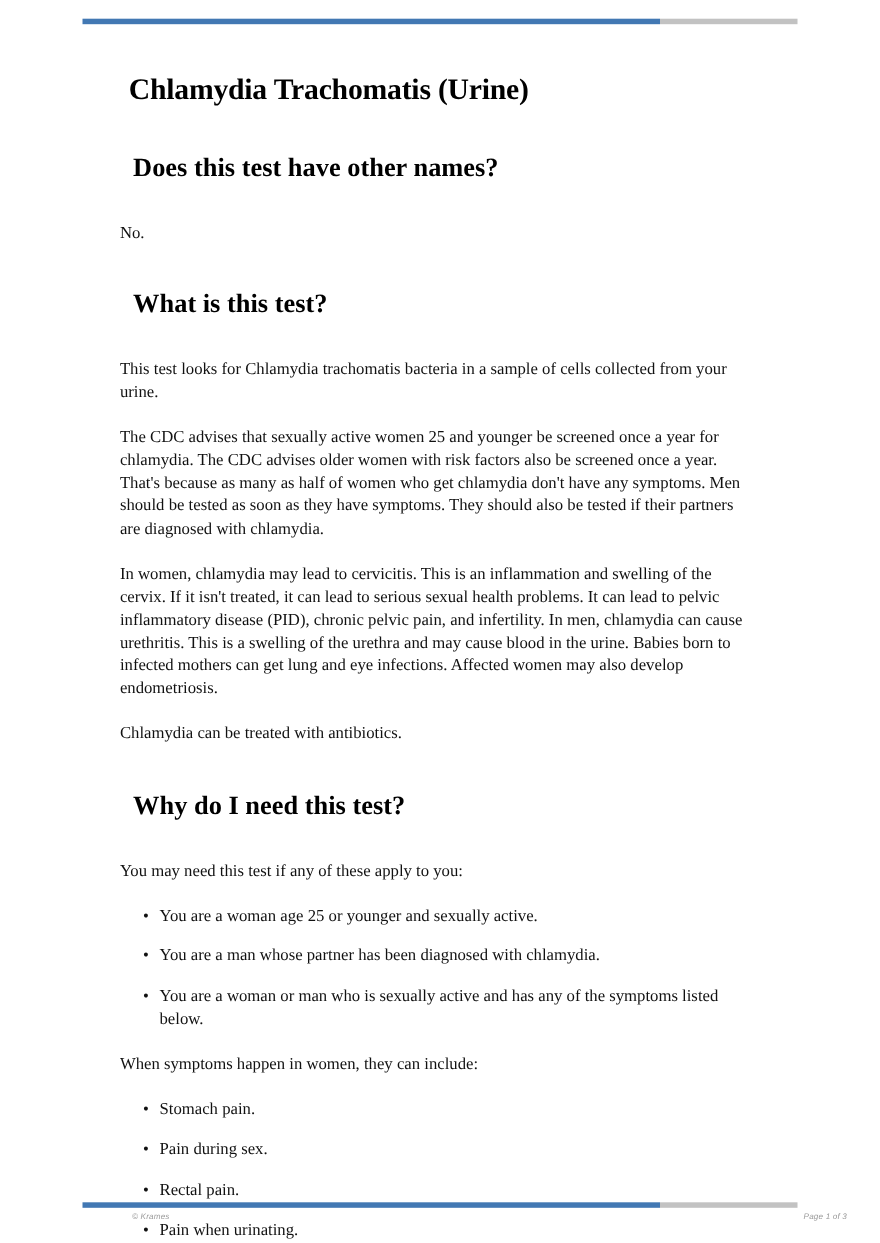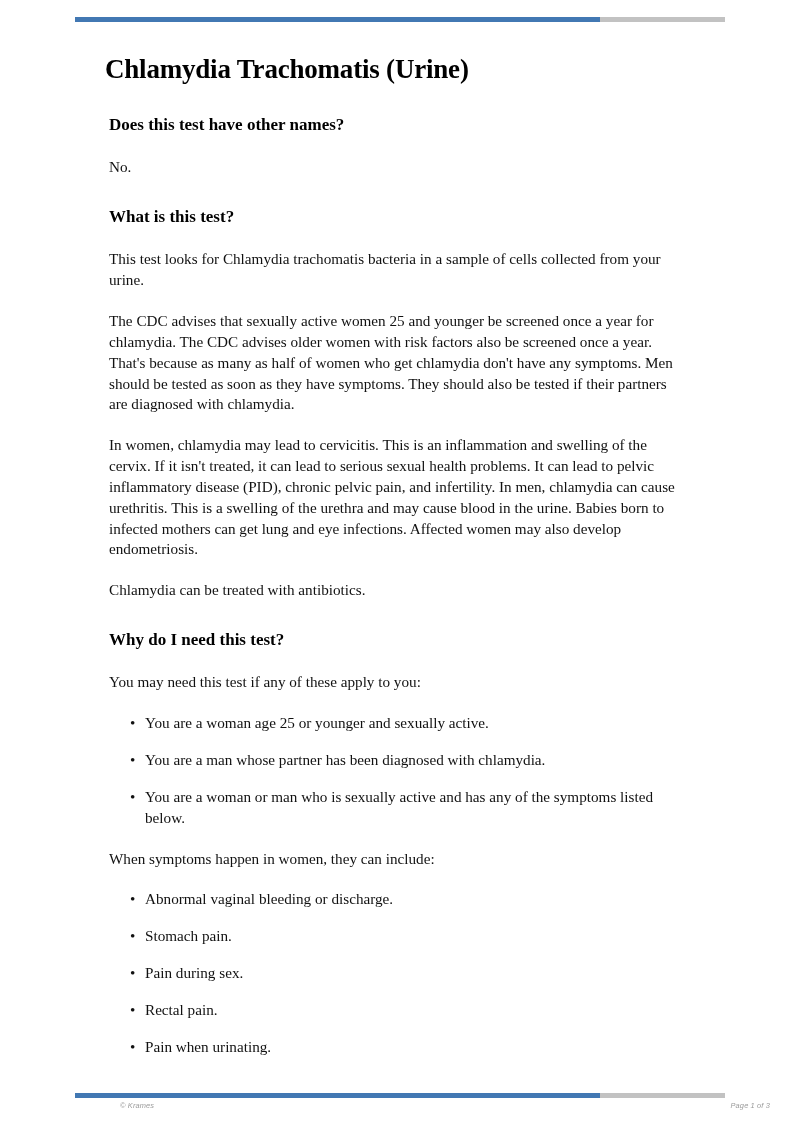--- a/index.html
+++ b/index.html
@@ -43,30 +43,30 @@
     position: absolute;
     left: 105px;
     top: 0;
     width: 588px;
   }
 
   h1.doc-title {
     font-size: 27px;
     font-weight: bold;
     letter-spacing: -0.2px;
-    margin: 0;
+    margin: 12px;
     padding-top: 54px;
     line-height: 1.18;
     color: #000000;
   }
 
   h2.section-heading {
-    font-size: 17px;
+    font-size: 24px;
     font-weight: bold;
-    margin: 4px;
+    margin: 16px;
     padding-top: 25px;
     padding-bottom: 2px;
     line-height: 1.2;
     color: #000000;
   }
 
   p.body-text {
     font-size: 15.2px;
     line-height: 1.37;
     margin: 4px;
@@ -143,21 +143,20 @@
 
   <ul class="bullets">
     <li>You are a woman age 25 or younger and sexually active.</li>
     <li>You are a man whose partner has been diagnosed with chlamydia.</li>
     <li>You are a woman or man who is sexually active and has any of the symptoms listed below.</li>
   </ul>
 
   <p class="body-text">When symptoms happen in women, they can include:</p>
 
   <ul class="bullets">
-    <li>Abnormal vaginal bleeding or discharge.</li>
     <li>Stomach pain.</li>
     <li>Pain during sex.</li>
     <li>Rectal pain.</li>
     <li>Pain when urinating.</li>
   </ul>
 
 </div>
 
 <div class="rule rule-bottom">
   <div class="seg-blue"></div>

